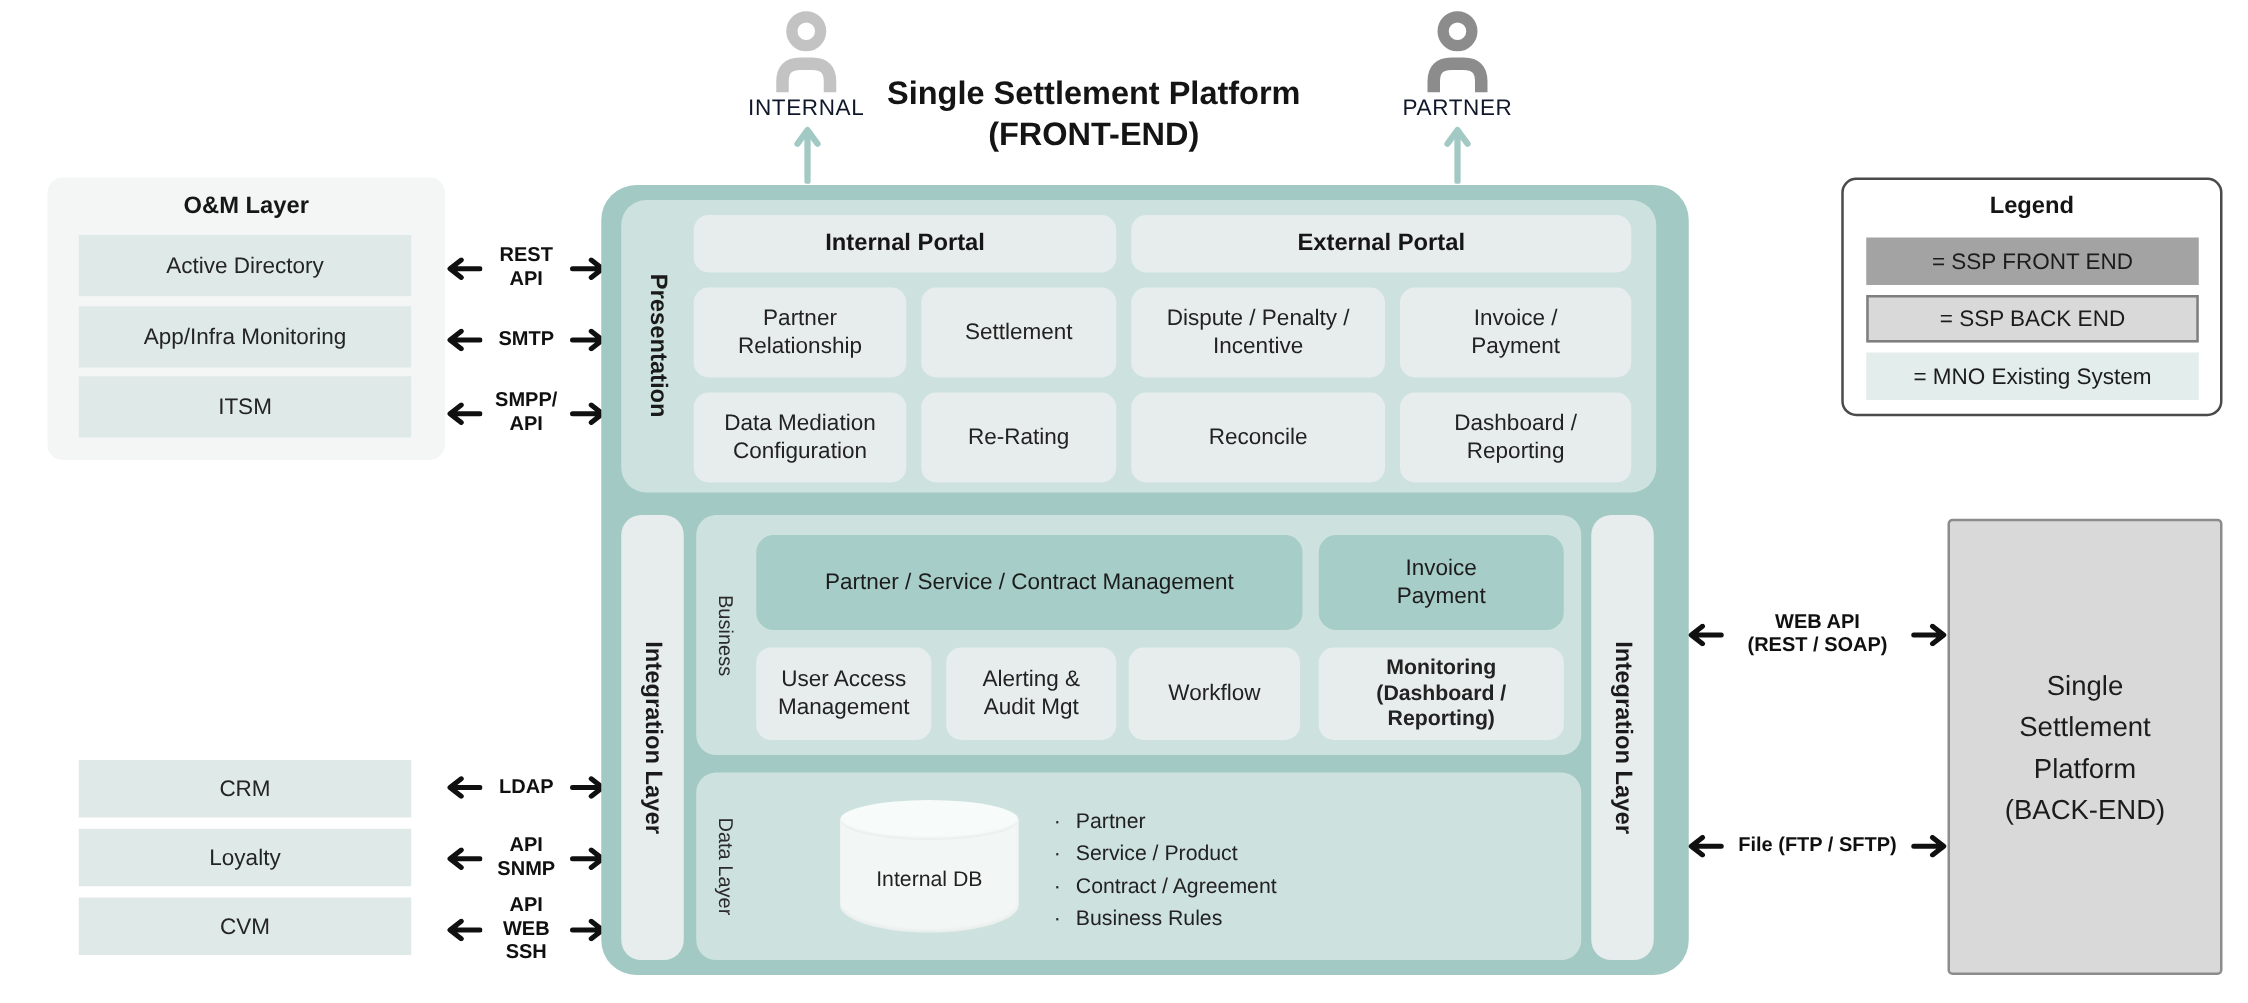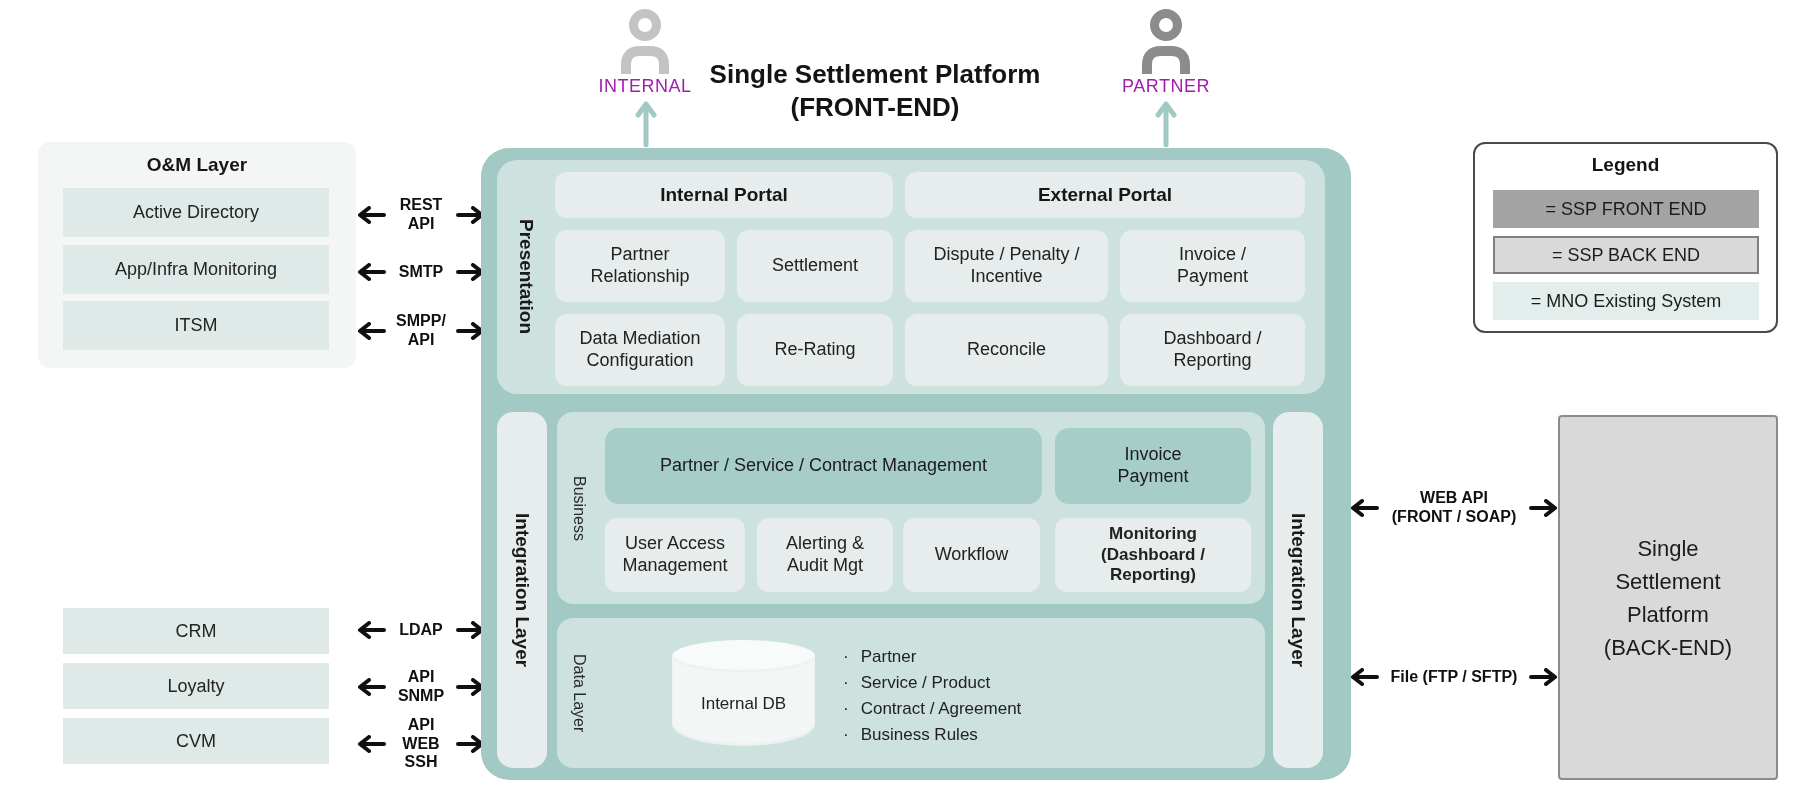--- a/index.html
+++ b/index.html
@@ -6,21 +6,21 @@
   #canvas{
     position:relative;width:1798px;height:802px;background:#ffffff;overflow:hidden;
     font-family:"Liberation Sans","DejaVu Sans",sans-serif;color:#212121;
   }
   .abs{position:absolute;}
   .flexc{display:flex;align-items:center;justify-content:center;text-align:center;}
   .pre{white-space:pre-line;}
 
   
   .page-title{font-size:26px;font-weight:bold;line-height:33px;color:#141414;text-align:center;}
-  .user-label{font-size:18px;color:#a21caf;letter-spacing:0.5px;text-align:center;}
+  .user-label{font-size:18px;color:#0f172a;letter-spacing:0.5px;text-align:center;}
 
   
   .om-box{background:#f4f6f6;border-radius:12px;}
   .om-title{font-size:19px;font-weight:bold;color:#161616;text-align:center;}
   .mno-cell{background:#dfe9e7;font-size:18px;color:#242424;}
 
   .frontend-box{background:#a2c9c3;border-radius:28px;}
   .panel{background:#cde2de;border-radius:20px;}
   .light-cell{background:#e7edec;border-radius:12px;font-size:18px;line-height:1.22;color:#222;}
   .teal-cell{background:#a6cdc7;border-radius:14px;font-size:18px;line-height:1.22;color:#1c1c1c;}
@@ -213,21 +213,21 @@
     <li>Service / Product</li>
     <li>Contract / Agreement</li>
     <li>Business Rules</li>
   </ul>
 
   <div class="abs conn-row" style="left:1348px;top:482px;width:212px;height:52px;">
     <svg width="32" height="18" viewBox="0 0 30 18">
         <path d="M28 9 H5 M13 2 L4 9 L13 16" stroke="#101010" stroke-width="4" fill="none" stroke-linecap="round" stroke-linejoin="round"></path>
       </svg>
     <div class="conn-label pre">WEB API
-(FRONT / SOAP)</div>
+(REST / SOAP)</div>
     <svg width="32" height="18" viewBox="0 0 30 18">
         <path d="M2 9 H25 M17 2 L26 9 L17 16" stroke="#101010" stroke-width="4" fill="none" stroke-linecap="round" stroke-linejoin="round"></path>
       </svg>
   </div>
   <div class="abs conn-row" style="left:1348px;top:655px;width:212px;height:44px;">
     <svg width="32" height="18" viewBox="0 0 30 18">
         <path d="M28 9 H5 M13 2 L4 9 L13 16" stroke="#101010" stroke-width="4" fill="none" stroke-linecap="round" stroke-linejoin="round"></path>
       </svg>
     <div class="conn-label pre">File (FTP / SFTP)</div>
     <svg width="32" height="18" viewBox="0 0 30 18">

